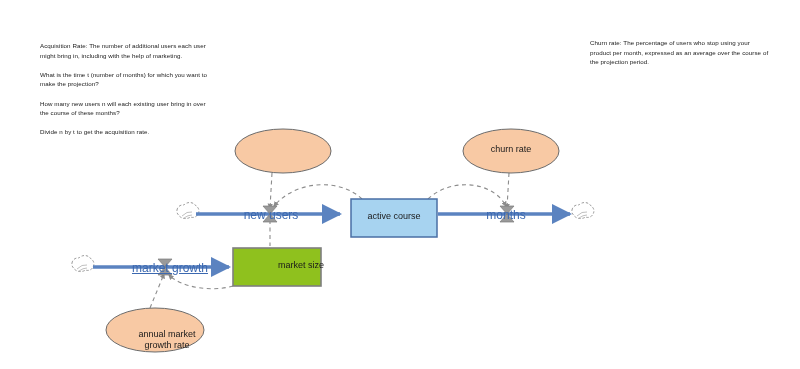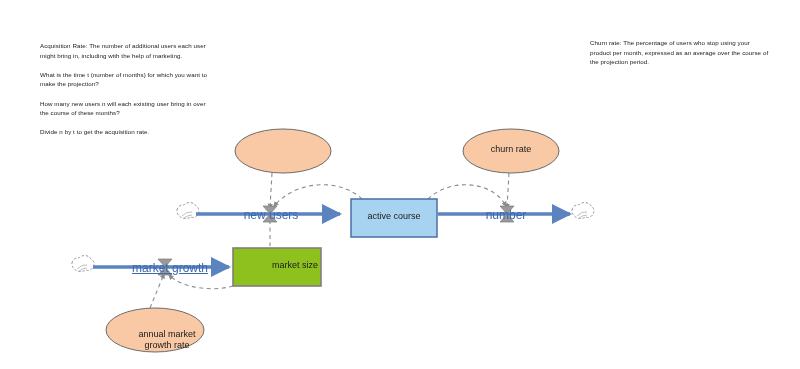--- a/index.html
+++ b/index.html
@@ -140,21 +140,21 @@
   </svg>
 
 
   <div class="node-label" style="left:443px; top:144px; width:136px;">churn rate</div>
 
   <div class="node-label" style="left:111px; top:317px; width:112px; white-space:pre-line;margin-top:12px;">annual market
 growth rate</div>
 
   <div class="node-label" style="left:351px; top:211px; width:86px;">active course</div>
 
-  <div class="node-label" style="left:233px; top:260px; width:88px;padding-left:18px;">market size</div>
+  <div class="node-label" style="left:239px; top:260px; width:88px;padding-left:18px;">market size</div>
 
   <div class="flow-label" style="left:230px; top:208px; width:82px;">new users</div>
 
-  <div class="flow-label" style="left:480px; top:208px; width:52px;">number</div>
+  <div class="flow-label" style="left:480px; top:208px; width:52px;">months</div>
 
   <div class="flow-label" style="left:124px; top:261px; width:92px;text-decoration:underline;">market growth</div>
 
 </div>
 
 </body></html>

